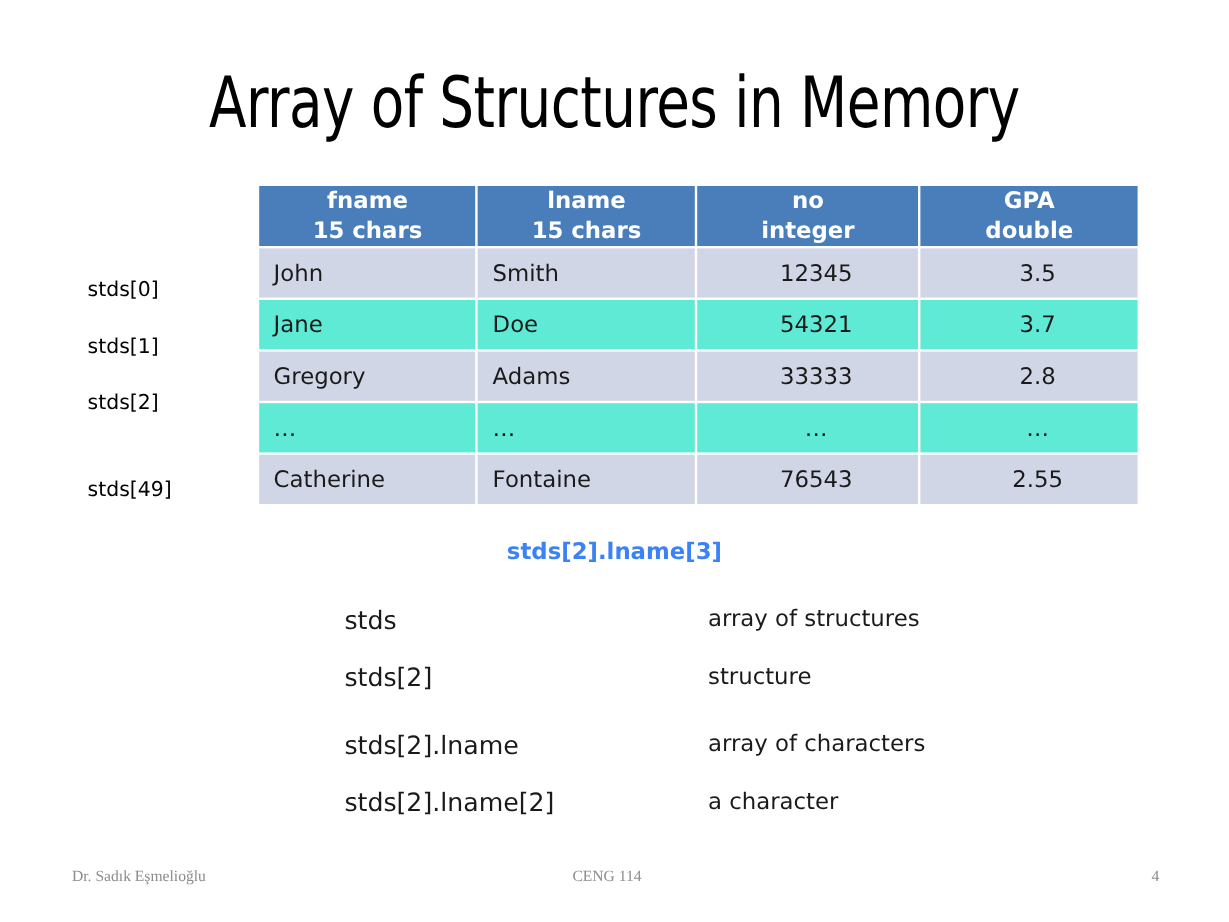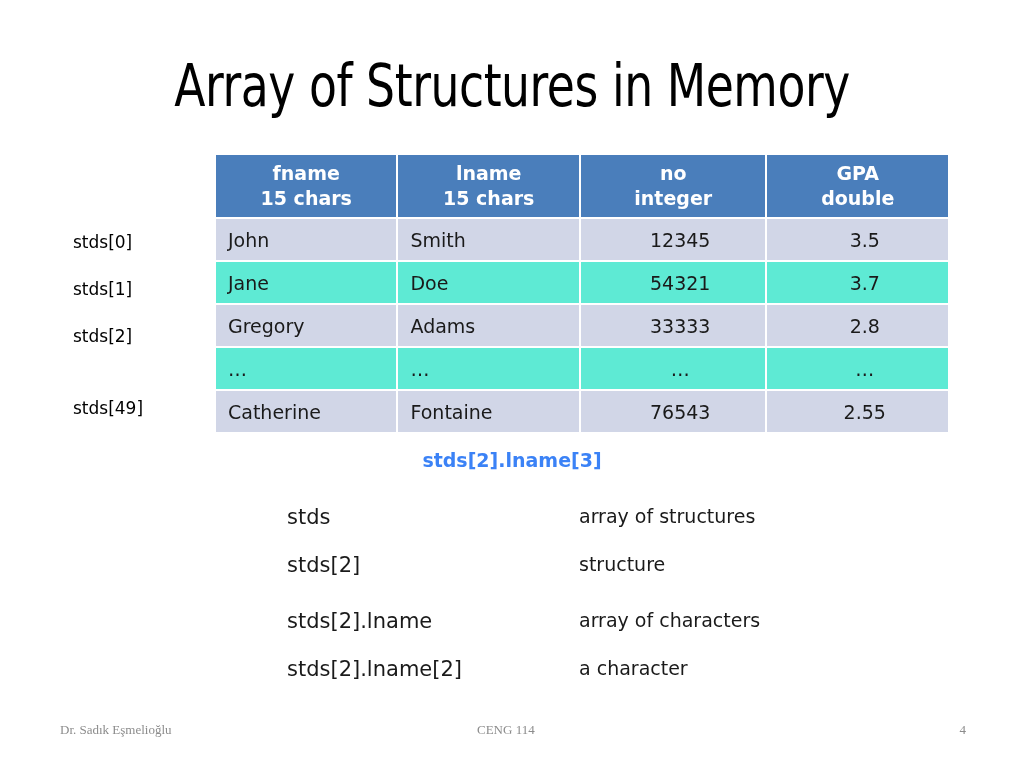--- a/index.html
+++ b/index.html
@@ -69,21 +69,21 @@
   .col-lname  { width: 180px; }
   .col-no     { width: 184px; }
   .col-gpa    { width: 180px; }
 
   #struct-table thead th {
     background: #4a7ebb;
     color: #ffffff;
     font-size: 19px;
     font-weight: bold;
     text-align: center;
-    height: 62px;
+    height: 50px;
     line-height: 25px;
     font-family: "DejaVu Sans", "Liberation Sans", sans-serif;
   }
   .hdr-line { display: block; }
 
   #struct-table tbody tr { height: 41px; }
   #struct-table tbody td {
     font-size: 19px;
     height: 41px;
     color: #1a1a1a;
@@ -128,21 +128,21 @@
   .legend-term {
     position: absolute;
     left: 0;
     top: 0;
     font-size: 21px;
     color: #1a1a1a;
     white-space: nowrap;
   }
   .legend-desc {
     position: absolute;
-    left: 292px;
+    left: 303px;
     top: 0;
     font-size: 19px;
     color: #1a1a1a;
     white-space: nowrap;
   }
 
   
   #footer {
     position: absolute;
     left: 0;

